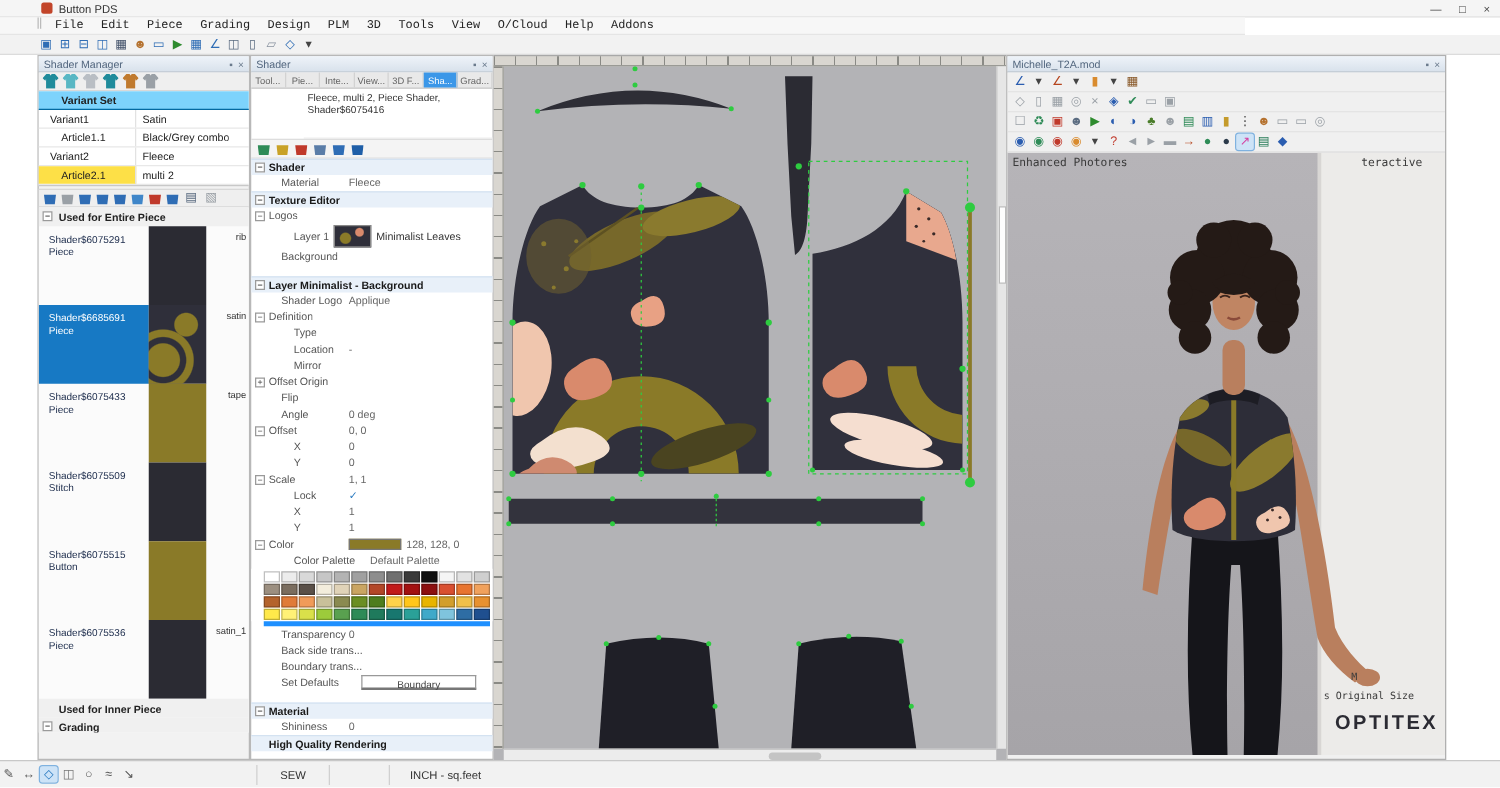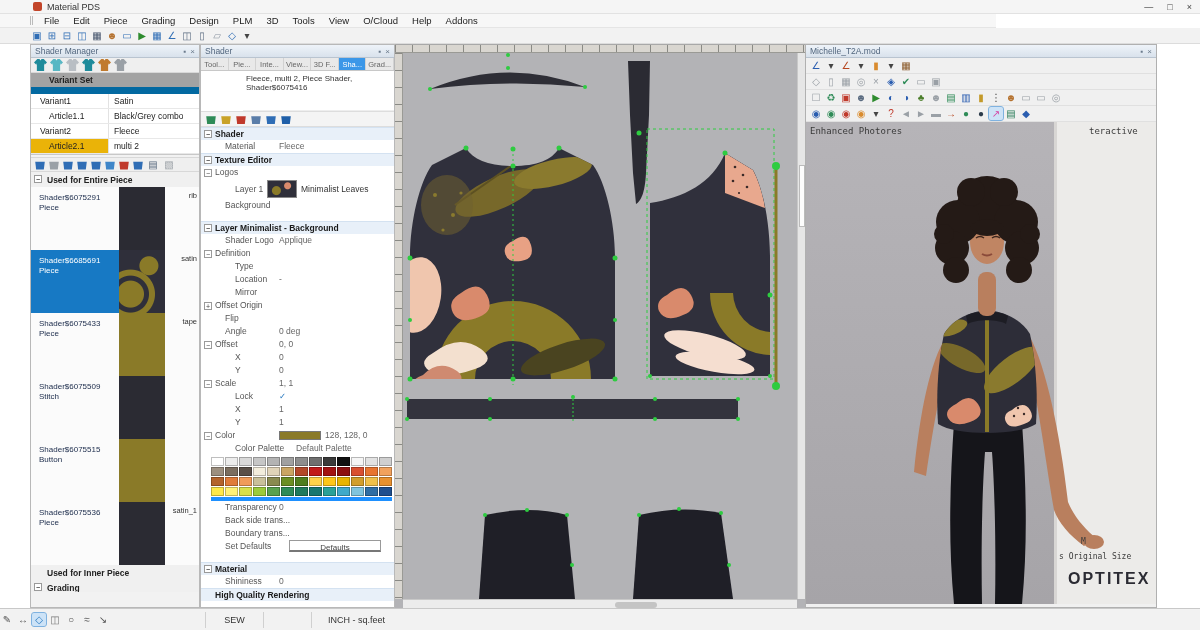--- a/index.html
+++ b/index.html
@@ -6,42 +6,42 @@
   html,body { width:1200px; height:630px; overflow:hidden; background:#ffffff;
     font-family:"Liberation Sans", sans-serif; font-size:9px; color:#222; }
   .abs { position:absolute; }
   #app { position:relative; width:1200px; height:630px; background:#fff; }
 
   
   #titlebar { left:0; top:0; width:1200px; height:14px; background:#f5f5f5; border-bottom:1px solid #e2e2e2; display:flex; align-items:center; }
   #applogo { width:9px; height:9px; margin-left:33px; margin-right:5px; background:#c2452a; border-radius:2px; }
   #apptitle { font-size:9px; color:#333; }
   #winbtns { margin-left:auto; margin-right:8px; display:flex; gap:14px; color:#444; font-size:9px; }
-  #menubar { left:0; top:14px; width:996px; height:14px; background:#f7f7f7; border-bottom:1px solid #e5e5e5; display:flex; align-items:center; padding-left:30px; }
+  #menubar { left:0; top:14px; width:996px; height:14px; background:#f7f7f7; border-bottom:1px solid #e5e5e5; display:flex; padding-left:30px;font-family:Liberation Mono, monospace; }
   .mitem { padding:1px 7px; font-size:9.5px; color:#222; }
   .grip { width:3px; height:9px; border-left:1px solid #bbb; border-right:1px solid #bbb; margin-right:4px; }
   #maintoolbar { left:0; top:28px; width:1200px; height:16px; background:#f2f2f2; border-bottom:1px solid #dcdcdc; display:flex; align-items:center; padding-left:30px; gap:1px; }
   .ticon { display:inline-flex; width:14px; height:13px; align-items:center; justify-content:center; font-size:10px; line-height:12px; border-radius:2px; }
   .ticon.sel { background:#cde3f7; outline:1px solid #7fb2e0; }
   .ticon.shirt { width:13px; height:12px; clip-path:polygon(25% 0,42% 0,50% 12%,58% 0,75% 0,100% 30%,82% 47%,78% 33%,78% 100%,22% 100%,22% 33%,18% 47%,0 30%); }
   .ticon.can { width:12px; height:11px; clip-path:polygon(10% 25%,90% 25%,82% 95%,18% 95%); }
 
   
   .ptitle { height:13px; background:linear-gradient(#eef3f9,#d9e2ec); border-bottom:1px solid #b9c4d0; display:flex; align-items:center; padding:0 4px; font-size:8.5px; color:#52667e; }
   .ptools { margin-left:auto; display:flex; gap:4px; color:#6a7a8c; font-size:8px; }
 
   
   #sm { left:30px; top:44px; width:170px; height:564px; background:#f2f2f2; border:1px solid #b8b8b8; }
   #sm-shirts { height:15px; display:flex; gap:3px; align-items:center; padding-left:3px; background:#efefef; border-bottom:1px solid #d8d8d8; }
   #vtable { background:#fff; border-bottom:1px solid #c8c8c8; }
-  #vhead { background:#a3a3a3; font-weight:bold; font-size:8.5px; padding:2px 4px 2px 18px; color:#222; border-bottom:7px solid #0369a1; }
+  #vhead { background:#7dd3fc; font-weight:bold; font-size:8.5px; padding:2px 4px 2px 18px; color:#222; border-bottom:1px solid #0369a1; }
   .vrow { display:flex; height:15px; line-height:15px; border-bottom:1px solid #e8e8e8; font-size:8.5px; }
   .vname { width:78px; border-right:1px solid #e2e2e2; white-space:nowrap; overflow:hidden; }
   .vval { padding-left:5px; white-space:nowrap; overflow:hidden; }
-  .vrow.sel .vname { background:#eab308; }
+  .vrow.sel .vname { background:#fde047; }
   #sm-cans { height:15px; display:flex; gap:2px; align-items:center; padding-left:3px; background:#efefef; border-top:1px solid #d8d8d8; border-bottom:1px solid #d8d8d8; margin-top:2px; }
   #slist { background:#fbfbfb; height:420px; overflow:hidden; position:relative; }
   .shead { font-weight:bold; font-size:8.5px; padding:3px 2px 2px 16px; color:#222; background:#f0f0f0; position:relative; }
   .shead .exp { position:absolute; left:3px; top:3px; }
   .sitem { display:flex; height:63px; position:relative; }
   .stext { width:88px; padding:6px 2px 0 8px; font-size:8px; color:#1a2a4a; line-height:10px; }
   .stext.sel { background:#1779c4; color:#fff; }
   .sswatch { width:46px; height:63px; }
   .sw-dark { background:#2b2b33; }
   .sw-olive { background:#8a7a28; }
@@ -104,21 +104,21 @@
   #st-gap { width:48px; }
   #st-units { width:90px; }
 </style>
 </head>
 <body>
 
 <div id="app">
 
   <div id="titlebar" class="abs">
     <div id="applogo"></div>
-    <span id="apptitle">Material PDS</span>
+    <span id="apptitle">Button PDS</span>
     <div id="winbtns">
       <span>—</span>
       <span>□</span>
       <span>×</span>
     </div>
   </div>
 
   <div id="menubar" class="abs">
     <span class="grip"></span>
     <span><span class="mitem">File</span><span class="mitem">Edit</span><span class="mitem">Piece</span><span class="mitem">Grading</span><span class="mitem">Design</span><span class="mitem">PLM</span><span class="mitem">3D</span><span class="mitem">Tools</span><span class="mitem">View</span><span class="mitem">O/Cloud</span><span class="mitem">Help</span><span class="mitem">Addons</span></span>
@@ -455,21 +455,21 @@
           <span class="exp" style="border: none; background: transparent;"></span>
           <span class="tlab" style="padding-left: 10px;">Back side trans...</span>
         </div>
         <div class="trow">
           <span class="exp" style="border: none; background: transparent;"></span>
           <span class="tlab" style="padding-left: 10px;">Boundary trans...</span>
         </div>
         <div class="trow">
           <span class="exp" style="border: none; background: transparent;"></span>
           <span class="tlab" style="padding-left: 10px;">Set Defaults</span>
-          <span class="btnbox">Defaults</span>
+          <span class="btnbox">Boundary</span>
         </div>
         <div class="tsp"></div>
         <div class="trow hdr">
           <span class="exp">−</span>
           <span class="tlab" style="padding-left: 0px;">Material</span>
         </div>
         <div class="trow">
           <span class="exp" style="border: none; background: transparent;"></span>
           <span class="tlab" style="padding-left: 10px;">Shininess</span>
           <span class="tval">0</span>

